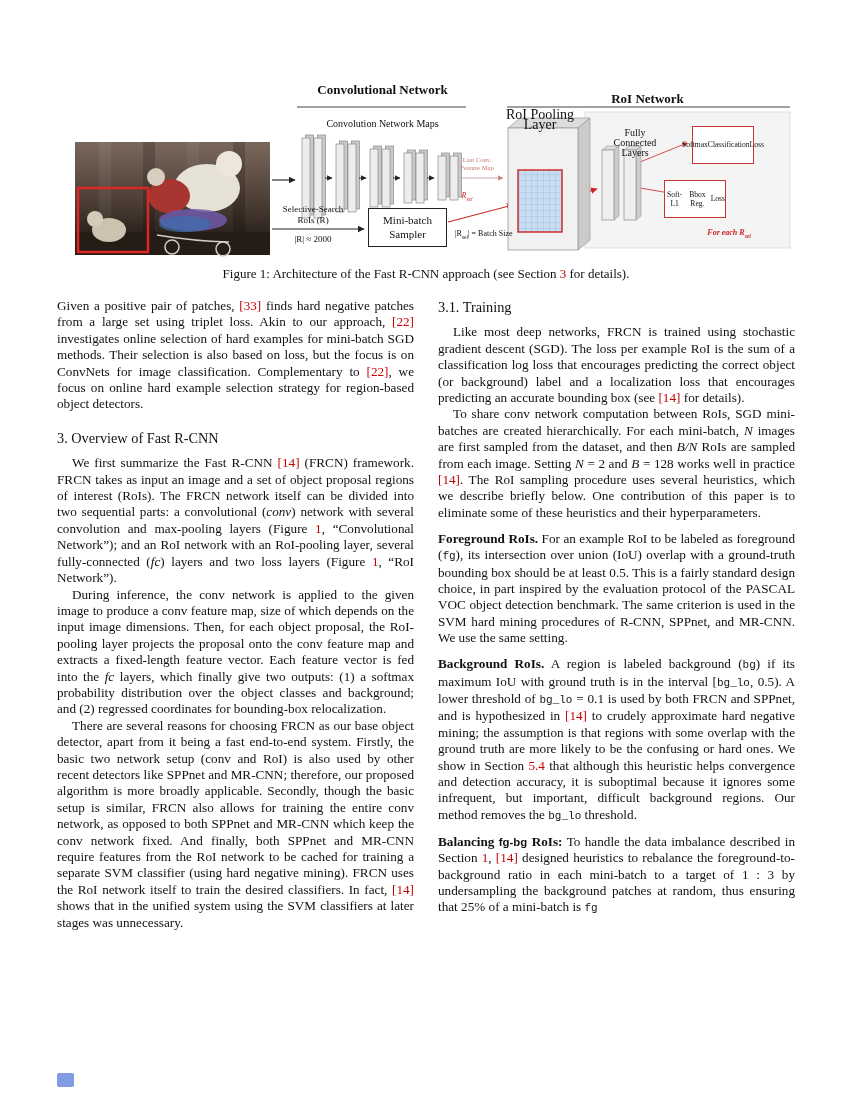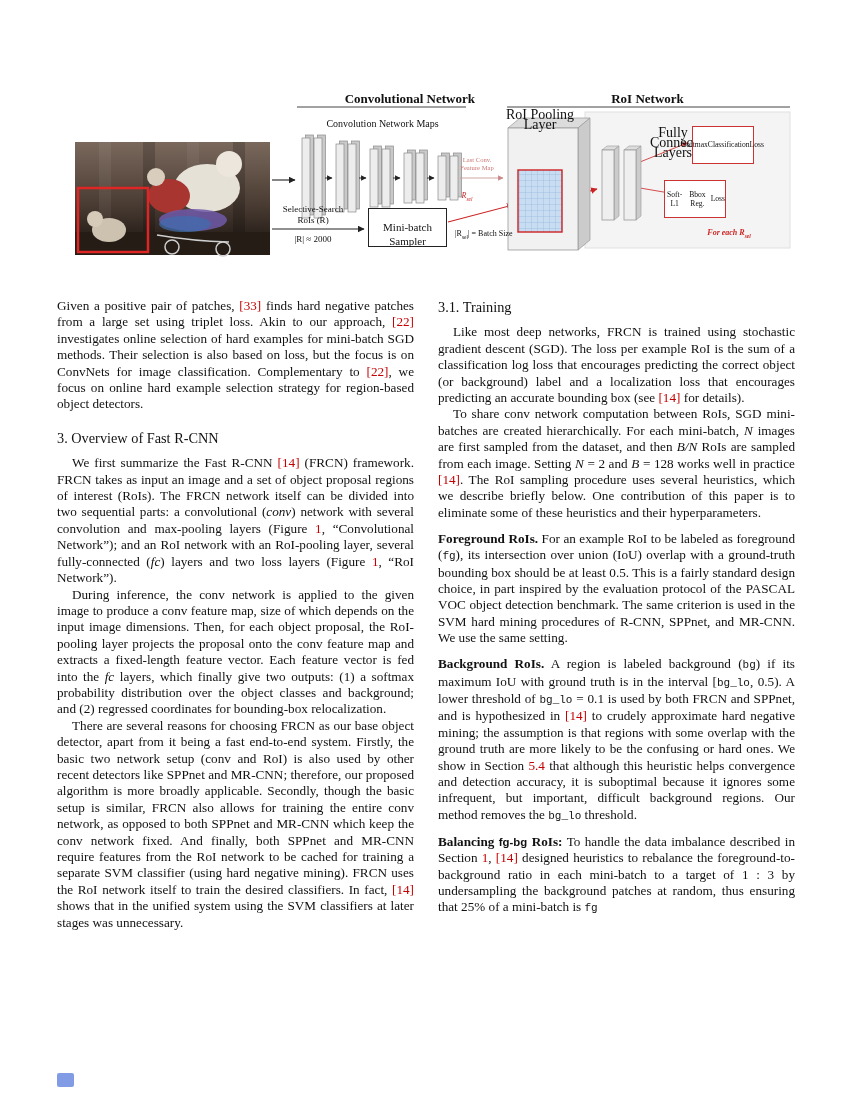--- a/index.html
+++ b/index.html
@@ -9,21 +9,21 @@
   
   .figsvg { position:absolute; left:57px; top:90px; }
   .fig-label { position:absolute; font-family:"Liberation Serif", serif; }
   .fig-title { position:absolute; font-weight:bold; font-size:13px; text-align:center; }
   .sm { font-size:9px; line-height:11px; text-align:center; }
   .tiny { font-size:8px; line-height:10px; text-align:center; }
   .micro { font-size:6.6px; line-height:8px; text-align:center; }
   .redtxt { color:#cc2222; }
   .fadedred { color:#cc7777; }
   .sampler-box { position:absolute; box-sizing:border-box; border:1.3px solid #222; background:#fff;
-                 text-align:center; font-size:11px; line-height:13.5px; padding-top:12px; }
+                 text-align:center; font-size:11px; line-height:13.5px; padding-top:5px; }
   .loss-box { position:absolute; box-sizing:border-box; border:1.1px solid #cc3333; background:#fff;
               display:flex; justify-content:center; align-items:center;
               font-size:7.6px; line-height:9.4px; text-align:center; }
   .foreach { font-style:italic; font-weight:bold; color:#cc2222; }
   .caption { position:absolute; left:57px; top:266px; width:738px; text-align:center; font-size:13px; }
 
   
   .column { position:absolute; top:298px; width:357px; font-size:13.2px; line-height:16.4px;
             text-align:justify; }
   #col-left { left:57px; }
@@ -146,21 +146,21 @@
     <g>
       <polygon points="545,60 557,60 562,56 550,56" fill="#dddddd" stroke="#999" stroke-width="0.6"></polygon>
       <polygon points="557,60 562,56 562,126 557,130" fill="#cccccc" stroke="#999" stroke-width="0.6"></polygon>
       <rect x="545" y="60" width="12" height="70" fill="#efefef" stroke="#999" stroke-width="0.8"></rect>
       <polygon points="567,60 579,60 584,56 572,56" fill="#dddddd" stroke="#999" stroke-width="0.6"></polygon>
       <polygon points="579,60 584,56 584,126 579,130" fill="#cccccc" stroke="#999" stroke-width="0.6"></polygon>
       <rect x="567" y="60" width="12" height="70" fill="#efefef" stroke="#999" stroke-width="0.8"></rect>
     </g>
   </svg>
 
-  <div class="fig-title" style="left:290px;top:91px;width:185px;text-align:right;">Convolutional Network</div>
+  <div class="fig-title" style="left:290px;top:82px;width:185px;">Convolutional Network</div>
   <div class="fig-title" style="left:560px;top:91px;width:175px;">RoI Network</div>
 
   <div class="fig-label sm" style="left:295px;top:118px;width:175px;font-size:10px;">Convolution Network Maps</div>
 
   <div class="fig-label micro fadedred" style="left:449px;top:156px;width:56px;">
     <div>Last Conv.</div>
     <div>Feature Map</div>
   </div>
 
   <div class="fig-label sm" style="left:272px;top:204px;width:82px;">
@@ -179,41 +179,42 @@
   </div>
   <div class="fig-label tiny" style="left:455px;top:229px;width:90px;text-align:left;">
     <span>|R</span><sub>sel</sub><span>| = Batch Size</span>
   </div>
 
   <div class="fig-label tiny" style="left:498px;top:110px;width:84px;font-size:14px;">
     <div>RoI Pooling</div>
     <div>Layer</div>
   </div>
 
-  <div class="fig-label tiny" style="left:650px;top:128px;width:46px;font-size:14px;">
+  <div class="fig-label tiny" style="left:612px;top:128px;width:46px;font-size:10px;">
     <div>Fully</div>
     <div>Connected</div>
     <div>Layers</div>
   </div>
 
   <div class="loss-box" style="left:692px;top:126px;width:62px;height:38px;">
     <div>Softmax</div>
     <div>Classification</div>
     <div>Loss</div>
   </div>
   <div class="loss-box" style="left:664px;top:180px;width:62px;height:38px;">
     <div>Soft-L1</div>
     <div>Bbox Reg.</div>
     <div>Loss</div>
   </div>
 
   <div class="fig-label tiny foreach" style="left:686px;top:228px;width:86px;">
     <span>For each R</span><sub>sel</sub>
   </div>
 
+  <div class="caption">Figure 1: Architecture of the Fast R-CNN approach (see Section <span class="cite">3</span> for details).</div>
 
   <div class="column" id="col-left">
     <p class="para first">Given a positive pair of patches, <span class="cite">[33]</span> finds hard negative patches from a large set using triplet loss. Akin to our approach, <span class="cite">[22]</span> investigates online selection of hard examples for mini-batch SGD methods. Their selection is also based on loss, but the focus is on ConvNets for image classification. Complementary to <span class="cite">[22]</span>, we focus on online hard example selection strategy for region-based object detectors.</p>
     <h3 class="sec-heading">3. Overview of Fast R-CNN</h3>
     <p class="para">We first summarize the Fast R-CNN <span class="cite">[14]</span> (FRCN) framework. FRCN takes as input an image and a set of object proposal regions of interest (RoIs). The FRCN network itself can be divided into two sequential parts: a convolutional (<span class="i">conv</span>) network with several convolution and max-pooling layers (Figure <span class="cite">1</span>, “Convolutional Network”); and an RoI network with an RoI-pooling layer, several fully-connected (<span class="i">fc</span>) layers and two loss layers (Figure <span class="cite">1</span>, “RoI Network”).</p>
     <p class="para">During inference, the conv network is applied to the given image to produce a conv feature map, size of which depends on the input image dimensions. Then, for each object proposal, the RoI-pooling layer projects the proposal onto the conv feature map and extracts a fixed-length feature vector. Each feature vector is fed into the <span class="i">fc</span> layers, which finally give two outputs: (1) a softmax probability distribution over the object classes and background; and (2) regressed coordinates for bounding-box relocalization.</p>
     <p class="para">There are several reasons for choosing FRCN as our base object detector, apart from it being a fast end-to-end system. Firstly, the basic two network setup (conv and RoI) is also used by other recent detectors like SPPnet and MR-CNN; therefore, our proposed algorithm is more broadly applicable. Secondly, though the basic setup is similar, FRCN also allows for training the entire conv network, as opposed to both SPPnet and MR-CNN which keep the conv network fixed. And finally, both SPPnet and MR-CNN require features from the RoI network to be cached for training a separate SVM classifier (using hard negative mining). FRCN uses the RoI network itself to train the desired classifiers. In fact, <span class="cite">[14]</span> shows that in the unified system using the SVM classifiers at later stages was unnecessary.</p>
   </div>
 
   <div class="column" id="col-right">

